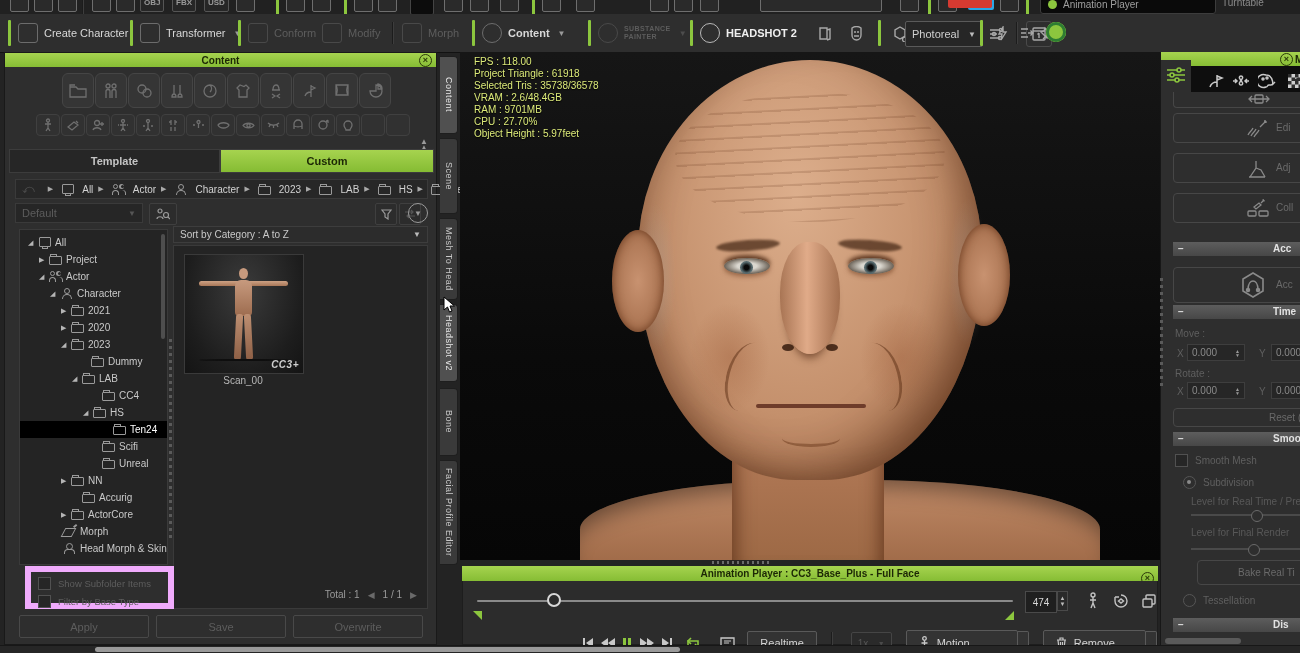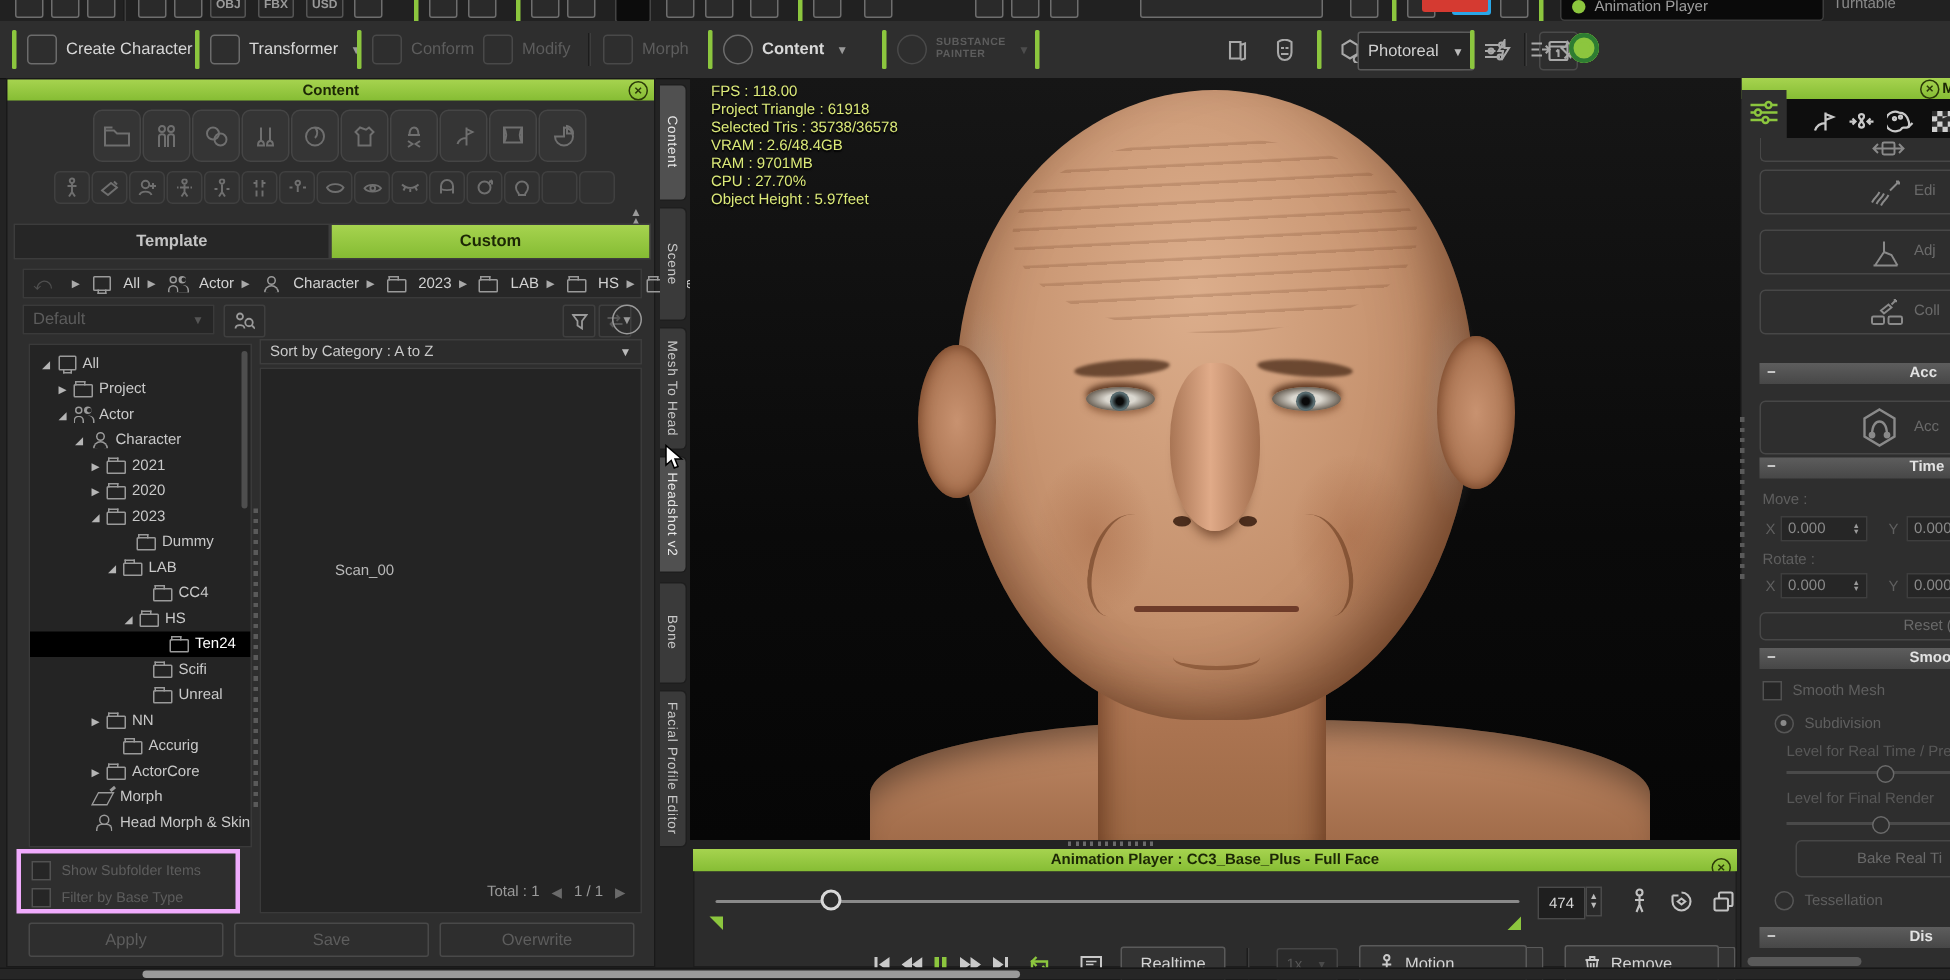--- a/index.html
+++ b/index.html
@@ -115,21 +115,21 @@
   .fig-arms{position:absolute;left:14px;top:26px;width:89px;height:5px;border-radius:3px;background:linear-gradient(#cda183,#a87758);}
   .fig-torso{position:absolute;left:50px;top:25px;width:17px;height:36px;border-radius:6px 6px 4px 4px;background:linear-gradient(#c79a7e,#9d6c4f);}
   .fig-legl{position:absolute;left:50px;top:59px;width:7px;height:46px;border-radius:3px;background:linear-gradient(#bd8f72,#8d5f45);transform:rotate(3deg);}
   .fig-legr{position:absolute;left:60px;top:59px;width:7px;height:46px;border-radius:3px;background:linear-gradient(#bd8f72,#8d5f45);transform:rotate(-3deg);}
   .fig-floor{position:absolute;left:14px;top:104px;width:90px;height:2px;background:#0e0e0e;border-radius:50%;}
 
   #totalrow{position:absolute;right:10px;bottom:8px;display:flex;align-items:center;gap:8px;color:#9a9a9a;font-size:10px;}
   #totalrow .pg{color:#9a9a9a;}
   #totalrow .arr{color:#6a6a6a;font-size:9px;}
 
-  #chkbox{left:6px;top:513px;width:149px;height:43px;border:3px solid #f0abfc;box-sizing:border-box;}
+  #chkbox{left:20px;top:513px;width:149px;height:43px;border:6px solid #f0abfc;box-sizing:border-box;}
   .chkrow{display:flex;align-items:center;gap:7px;margin:5px 0 0 7px;color:#5d5d5d;font-size:9.5px;}
   .chk{width:11px;height:11px;border:1px solid #515151;background:#262626;flex:none;}
 
   .bigbtn{position:absolute;top:562px;height:23px;background:#2e2e2e;border:1px solid #494949;border-radius:2px;
           color:#5d5d5d;font-size:11px;display:flex;align-items:center;justify-content:center;box-sizing:border-box;}
 
   
   .vtab{position:absolute;left:440px;width:18px;background:#3a3a3a;border:1px solid #1e1e1e;border-left:none;
         border-radius:0 4px 4px 0;color:#c9c9c9;font-size:9px;display:flex;align-items:center;justify-content:center;box-sizing:border-box;}
   .vtab span{writing-mode:vertical-rl;letter-spacing:.5px;}
@@ -315,20 +315,24 @@
     <div class="gbar" style="left:588px"></div>
     <div class="tbtn dis" style="left:598px">
       <span class="tico-g" style="border-radius:50%"></span>
       <span class="subs">
           <span>SUBSTANCE</span>
           <span>PAINTER</span>
         </span>
       <span class="car">▼</span>
     </div>
     <div class="gbar" style="left:690px"></div>
+    <div class="tbtn" style="left:700px">
+      <span class="tico-g" style="border-radius:50%;border-color:#cfcfcf"></span>
+      <span style="font-weight:bold;color:#efefef">HEADSHOT 2</span>
+    </div>
     <div class="sqbtn" style="left:812px">
       <svg width="15" height="15" viewBox="0 0 15 15">
           <path d="M3 2h7v11H3z M10 4l3-1v10l-3 1"></path>
         </svg>
     </div>
     <div class="sqbtn" style="left:844px">
       <svg width="15" height="15" viewBox="0 0 15 15">
           <path d="M3 2c3-2 6-2 9 0v7c0 3-2 5-4.5 5S3 12 3 9z M5 6h2M8 6h2M5 10h5"></path>
         </svg>
     </div>
@@ -699,20 +703,29 @@
       </div>
       <div id="tree-scroll"></div>
     </div>
     <div id="tree-resize" class="abs"></div>
 
     <div id="sortbar" class="abs">
       <span>Sort by Category : A to Z</span>
         <span style="font-size:8px;color:#bbb">▼</span>
     </div>
     <div id="listbox" class="abs">
+      <div id="thumbcard">
+        <div class="fig-arms"></div>
+        <div class="fig-torso"></div>
+        <div class="fig-head"></div>
+        <div class="fig-legl"></div>
+        <div class="fig-legr"></div>
+        <div class="fig-floor"></div>
+        <div id="cc3badge">CC3+</div>
+      </div>
       <div id="thumbname">Scan_00</div>
       <div id="totalrow">
         <span>Total : 1</span>
         <span class="arr">◀</span>
         <span class="pg">1  /  1</span>
         <span class="arr">▶</span>
       </div>
     </div>
 
     <div id="chkbox" class="abs">

